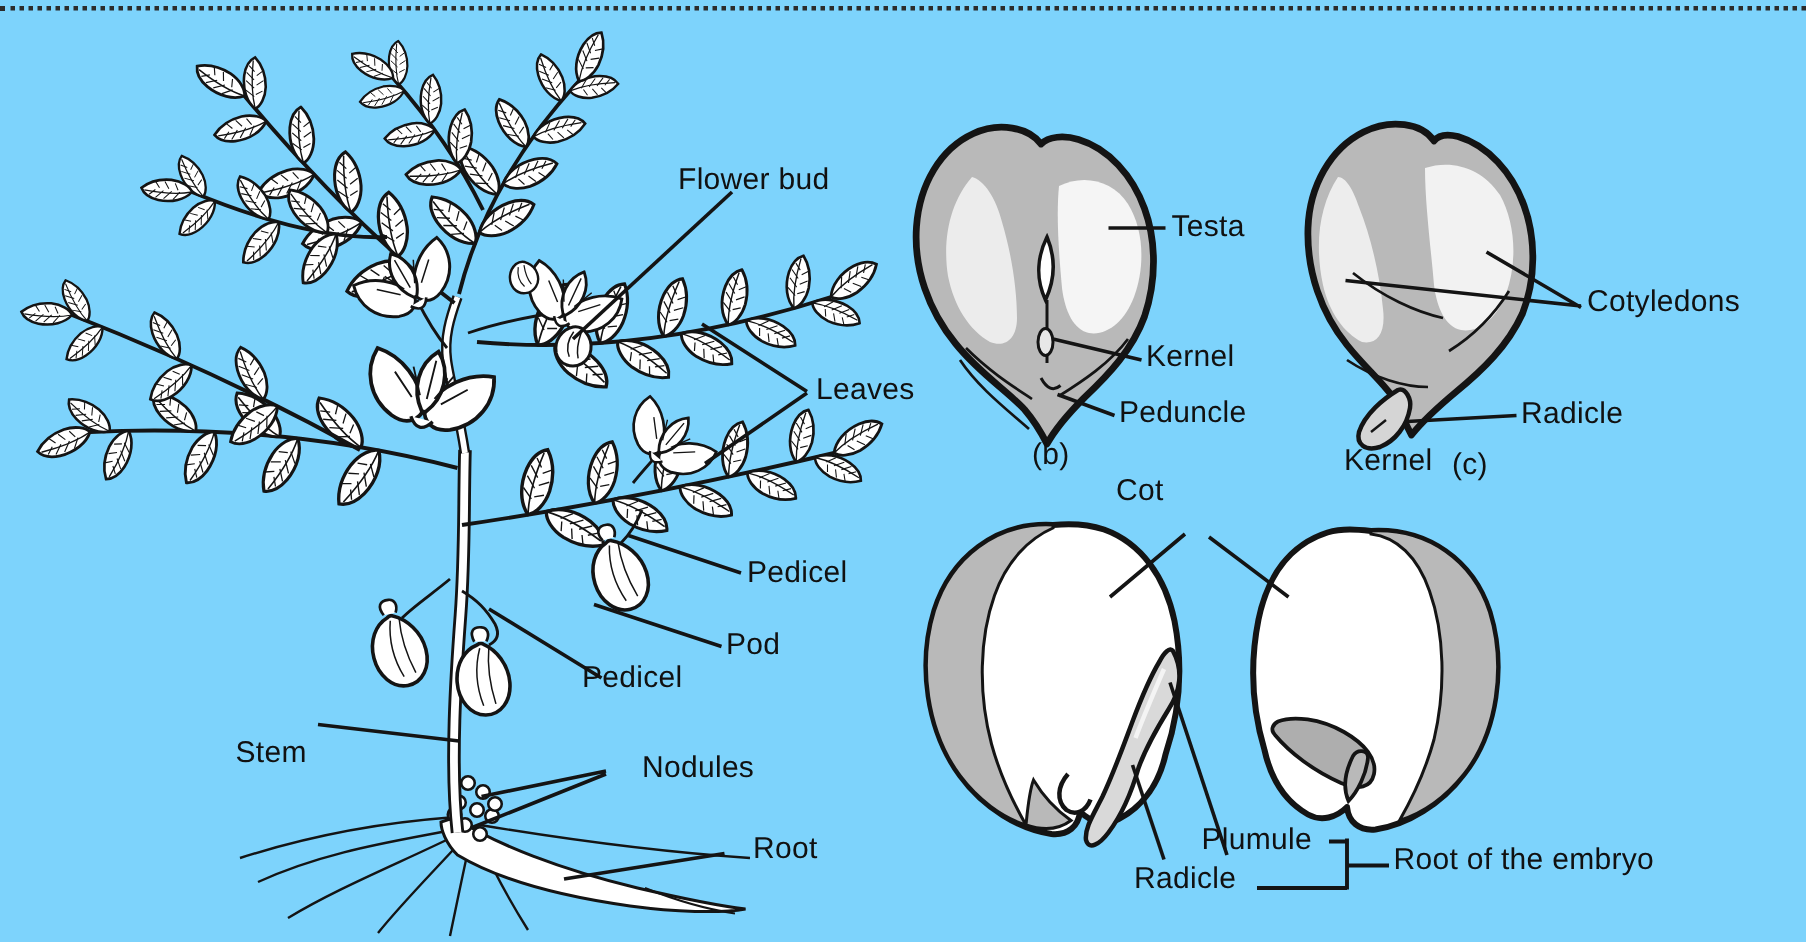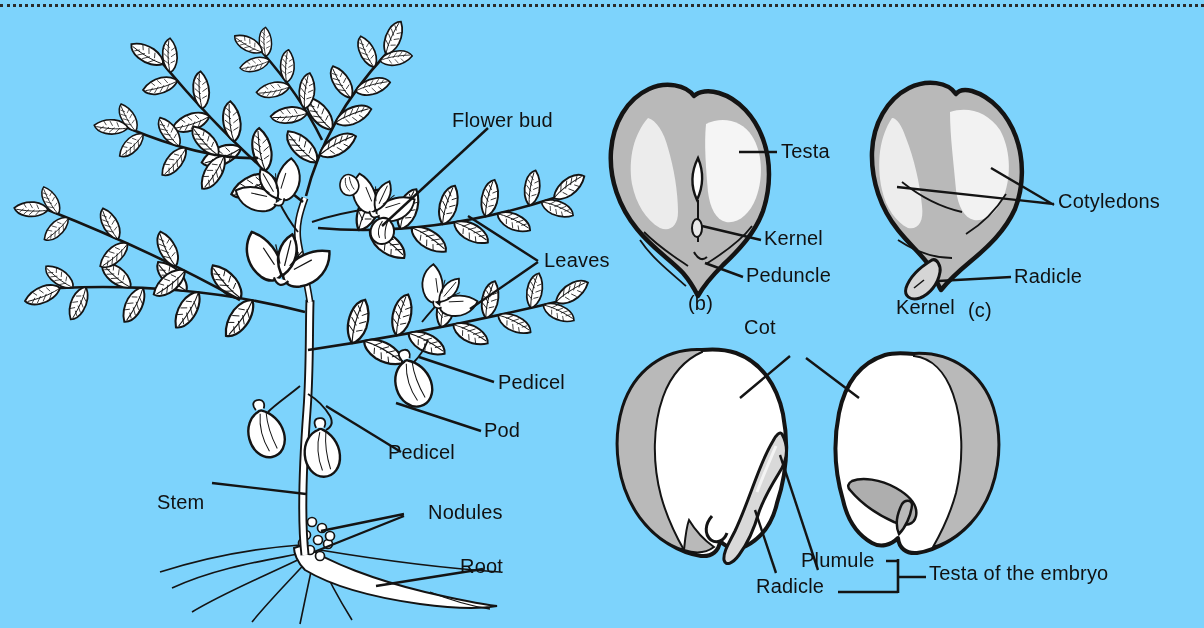--- a/index.html
+++ b/index.html
@@ -250,29 +250,29 @@
     </g>
   </svg>
 
   <div class="lbl" style="left:452px;top:110px">Flower bud</div>
   <div class="lbl" style="left:544px;top:250px">Leaves</div>
   <div class="lbl" style="left:498px;top:372px">Pedicel</div>
   <div class="lbl" style="left:484px;top:420px">Pod</div>
   <div class="lbl" style="left:388px;top:442px">Pedicel</div>
   <div class="lbl" style="left:157px;top:492px">Stem</div>
   <div class="lbl" style="left:428px;top:502px">Nodules</div>
-  <div class="lbl" style="left:460px;top:556px">Root</div>
+  <div class="lbl" style="left:502px;top:556px">Root</div>
 
   <div class="lbl" style="left:781px;top:141px">Testa</div>
   <div class="lbl" style="left:764px;top:228px">Kernel</div>
   <div class="lbl" style="left:746px;top:265px">Peduncle</div>
   <div class="lbl cap" style="left:688px;top:293px">(b)</div>
 
   <div class="lbl" style="left:1058px;top:191px">Cotyledons</div>
   <div class="lbl" style="left:1014px;top:266px">Radicle</div>
   <div class="lbl" style="left:896px;top:297px">Kernel</div>
   <div class="lbl cap" style="left:968px;top:300px">(c)</div>
 
   <div class="lbl" style="left:744px;top:317px">Cot</div>
   <div class="lbl" style="left:801px;top:550px">Plumule</div>
   <div class="lbl" style="left:756px;top:576px">Radicle</div>
-  <div class="lbl" style="left:929px;top:563px">Testa of the embryo</div>
+  <div class="lbl" style="left:929px;top:563px">Root of the embryo</div>
 </div>
 
 </body></html>

